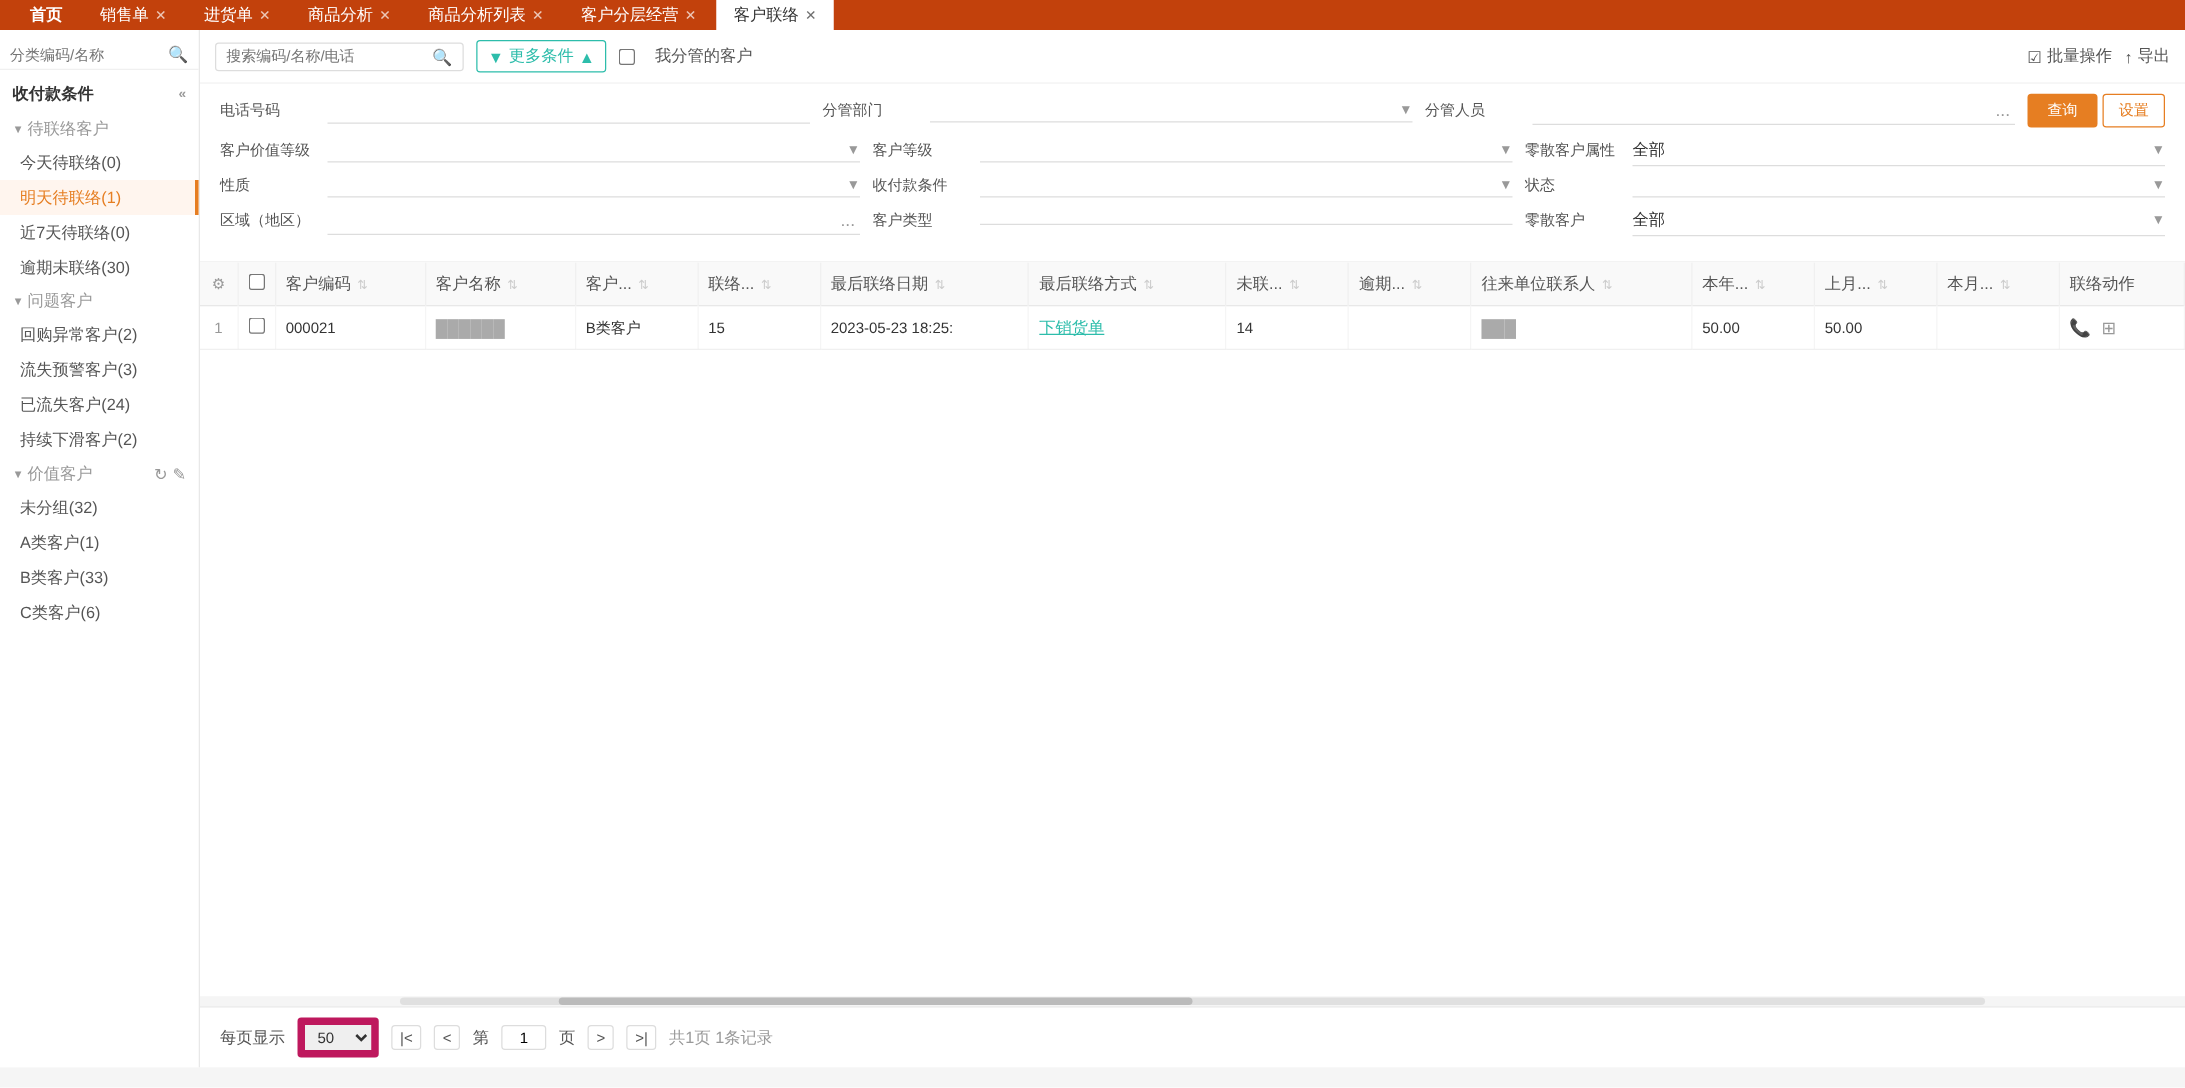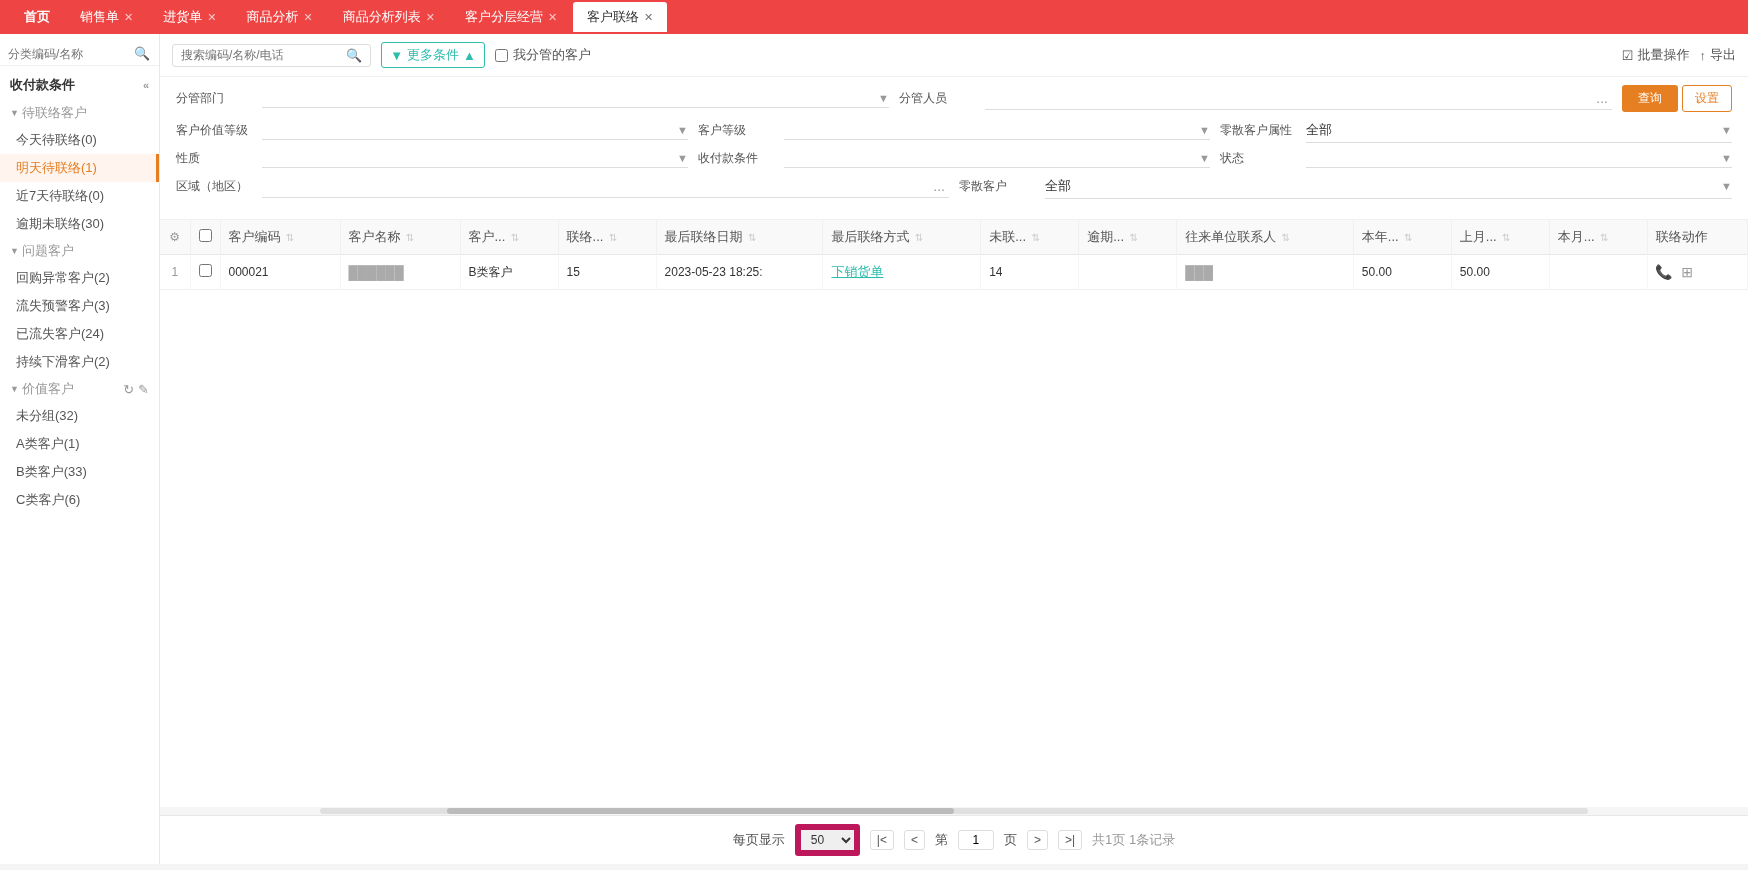--- a/index.html
+++ b/index.html
@@ -1,21 +1,21 @@
 <!DOCTYPE html>
 <html><head>
   <meta charset="utf-8">
   <style>
     * { box-sizing: border-box; margin: 0; padding: 0; font-family: 'Microsoft YaHei', Arial, sans-serif; font-size: 13px; }
     body { background: #f5f5f5; min-width: 1748px; }
 
     
     .top-nav {
-      background: #ef4444;
-      height: 34px;
+      background: #c2410c;
+      height: 24px;
       display: flex;
       align-items: center;
       padding: 0 10px;
       gap: 2px;
     }
     .nav-item {
       color: #fff;
       padding: 6px 14px;
       cursor: pointer;
       border-radius: 3px 3px 0 0;
@@ -132,21 +132,21 @@
       color: #2dbdab;
       cursor: pointer;
       font-size: 12px;
       border: 1px solid #2dbdab;
       border-radius: 3px;
       padding: 3px 8px;
     }
     .my-customers {
       display: flex;
       align-items: center;
-      gap: 5px;
+      gap: 16px;
       font-size: 12px;
       color: #555;
       cursor: pointer;
     }
     .spacer { flex: 1; }
     .batch-btn {
       display: flex;
       align-items: center;
       gap: 4px;
       color: #555;
@@ -276,21 +276,21 @@
     .action-icon { color: #999; cursor: pointer; font-size: 14px; }
 
     .row-number { color: #999; text-align: center; }
     .col-checkbox { width: 30px; text-align: center; }
     .col-settings-icon { width: 30px; text-align: center; cursor: pointer; color: #999; }
 
     
     .pagination-bar {
       display: flex;
       align-items: center;
-      justify-content: center;
+      justify-content: flex-start;
       padding: 8px 16px;
       border-top: 1px solid #e8e8e8;
       background: #fff;
       gap: 10px;
       font-size: 12px;
       color: #555;
     }
     .page-size-select {
       border: 6px solid #be185d;
       border-radius: 3px;
@@ -462,20 +462,24 @@
       </div>
       <div class="export-btn">
         <span>↑</span>
         <span>导出</span>
       </div>
     </div>
 
     <div class="filter-panel">
       <div class="filter-row">
         <div class="filter-field">
+          <span class="filter-label">电话号码</span>
+          <input class="filter-input" type="text" style="">
+        </div>
+        <div class="filter-field">
           <span class="filter-label">分管部门</span>
           <div class="filter-select">
             <span></span>
             <span class="chevron">▼</span>
           </div>
         </div>
         <div class="filter-field">
           <span class="filter-label">分管人员</span>
           <div class="filter-select">
             <span></span>
@@ -532,20 +536,26 @@
             <span class="chevron">▼</span>
           </div>
         </div>
       </div>
       <div class="filter-row">
         <div class="filter-field">
           <span class="filter-label">区域（地区）</span>
           <div class="filter-select">
             <span></span>
             <span class="filter-dots">...</span>
+          </div>
+        </div>
+        <div class="filter-field">
+          <span class="filter-label">客户类型</span>
+          <div class="filter-select">
+            <span></span>
           </div>
         </div>
         <div class="filter-field">
           <span class="filter-label">零散客户</span>
           <div class="filter-select">
             <span>全部</span>
             <span class="chevron">▼</span>
           </div>
         </div>
       </div>

